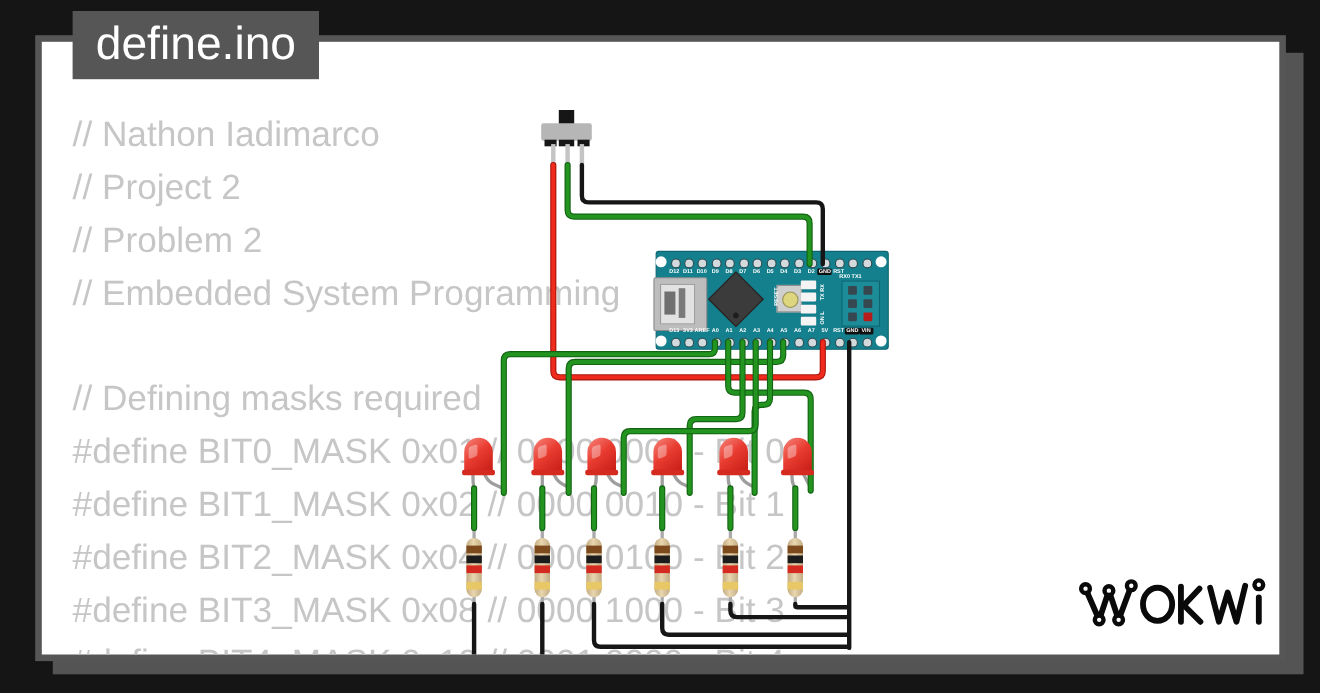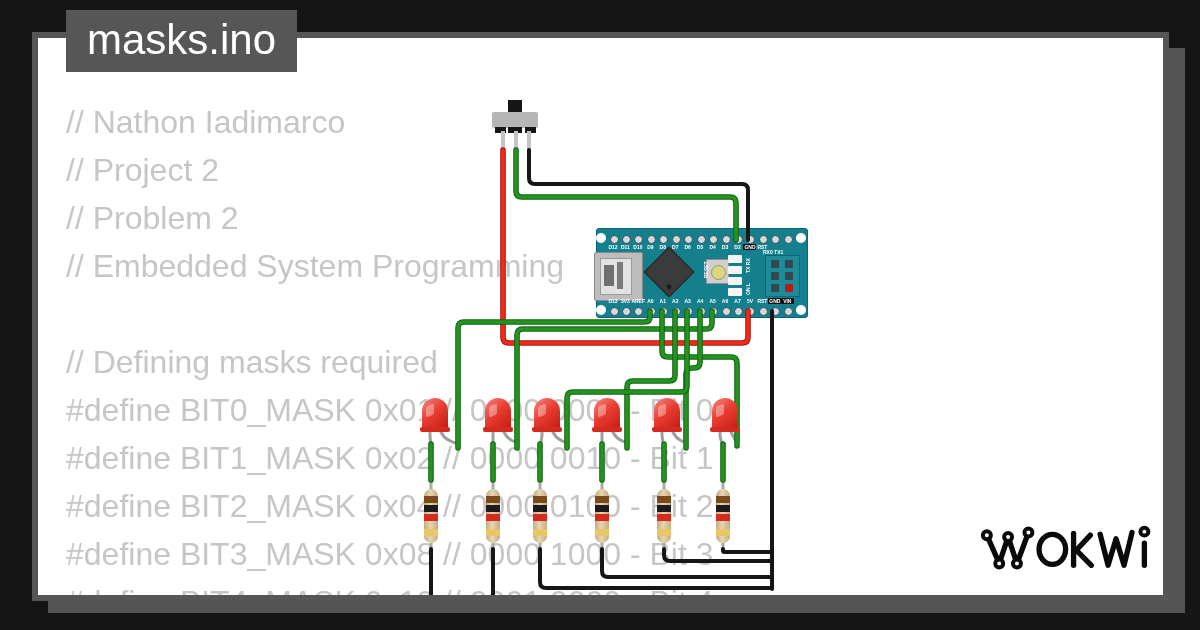--- a/index.html
+++ b/index.html
@@ -287,21 +287,21 @@
         <div class="tab" style="left:17px;width:14px;"></div>
         <div class="tab" style="left:34px;width:11px;"></div>
         <div class="leg" style="left:10px;"></div>
         <div class="leg" style="left:23px;"></div>
         <div class="leg" style="left:36px;"></div>
       </div>
     </div>
   </div>
 
   <div class="titlebox">
-    <span>masks.ino</span>
+    <span>define.ino</span>
   </div>
 
   <svg class="logo" width="177" height="56" viewBox="0 0 200 63">
     <g fill="none" stroke="#0a0a0a" stroke-width="6" stroke-linecap="round" stroke-linejoin="round">
       <path d="M10,17 L24,49 L34,19 L44,49 L57,14"></path>
       <ellipse cx="84" cy="33" rx="15" ry="17"></ellipse>
       <path d="M108,15 L108,51"></path>
       <path d="M127,17 L111,34 L128,51"></path>
       <path d="M138,16 L147,51 L156,21 L165,51 L174,14"></path>
       <path d="M188,26 L188,51"></path>

